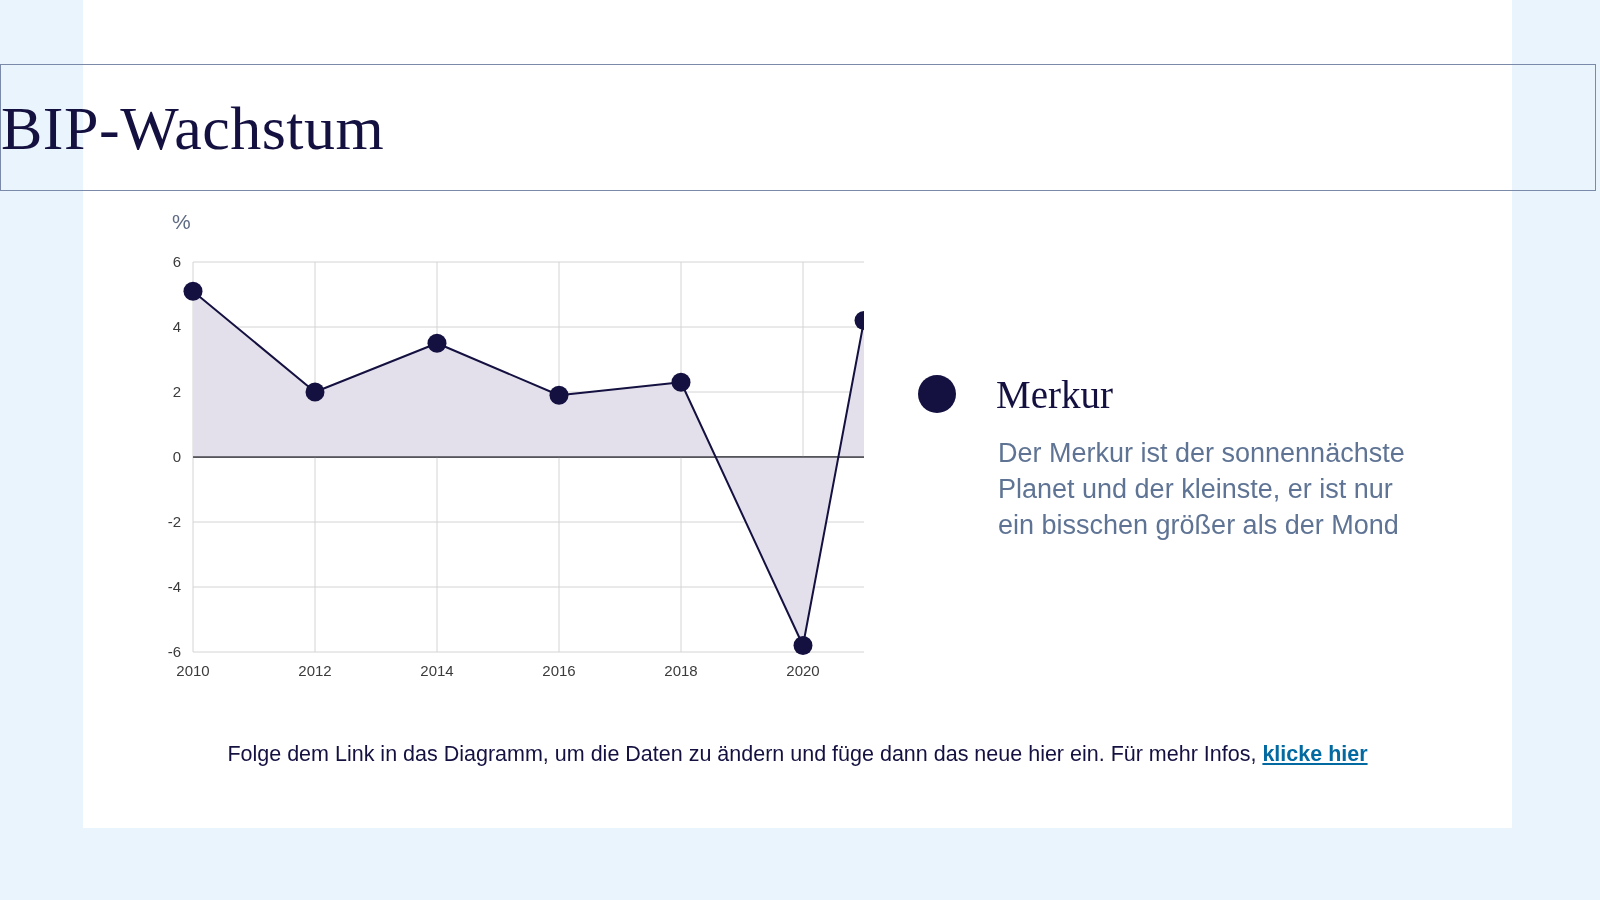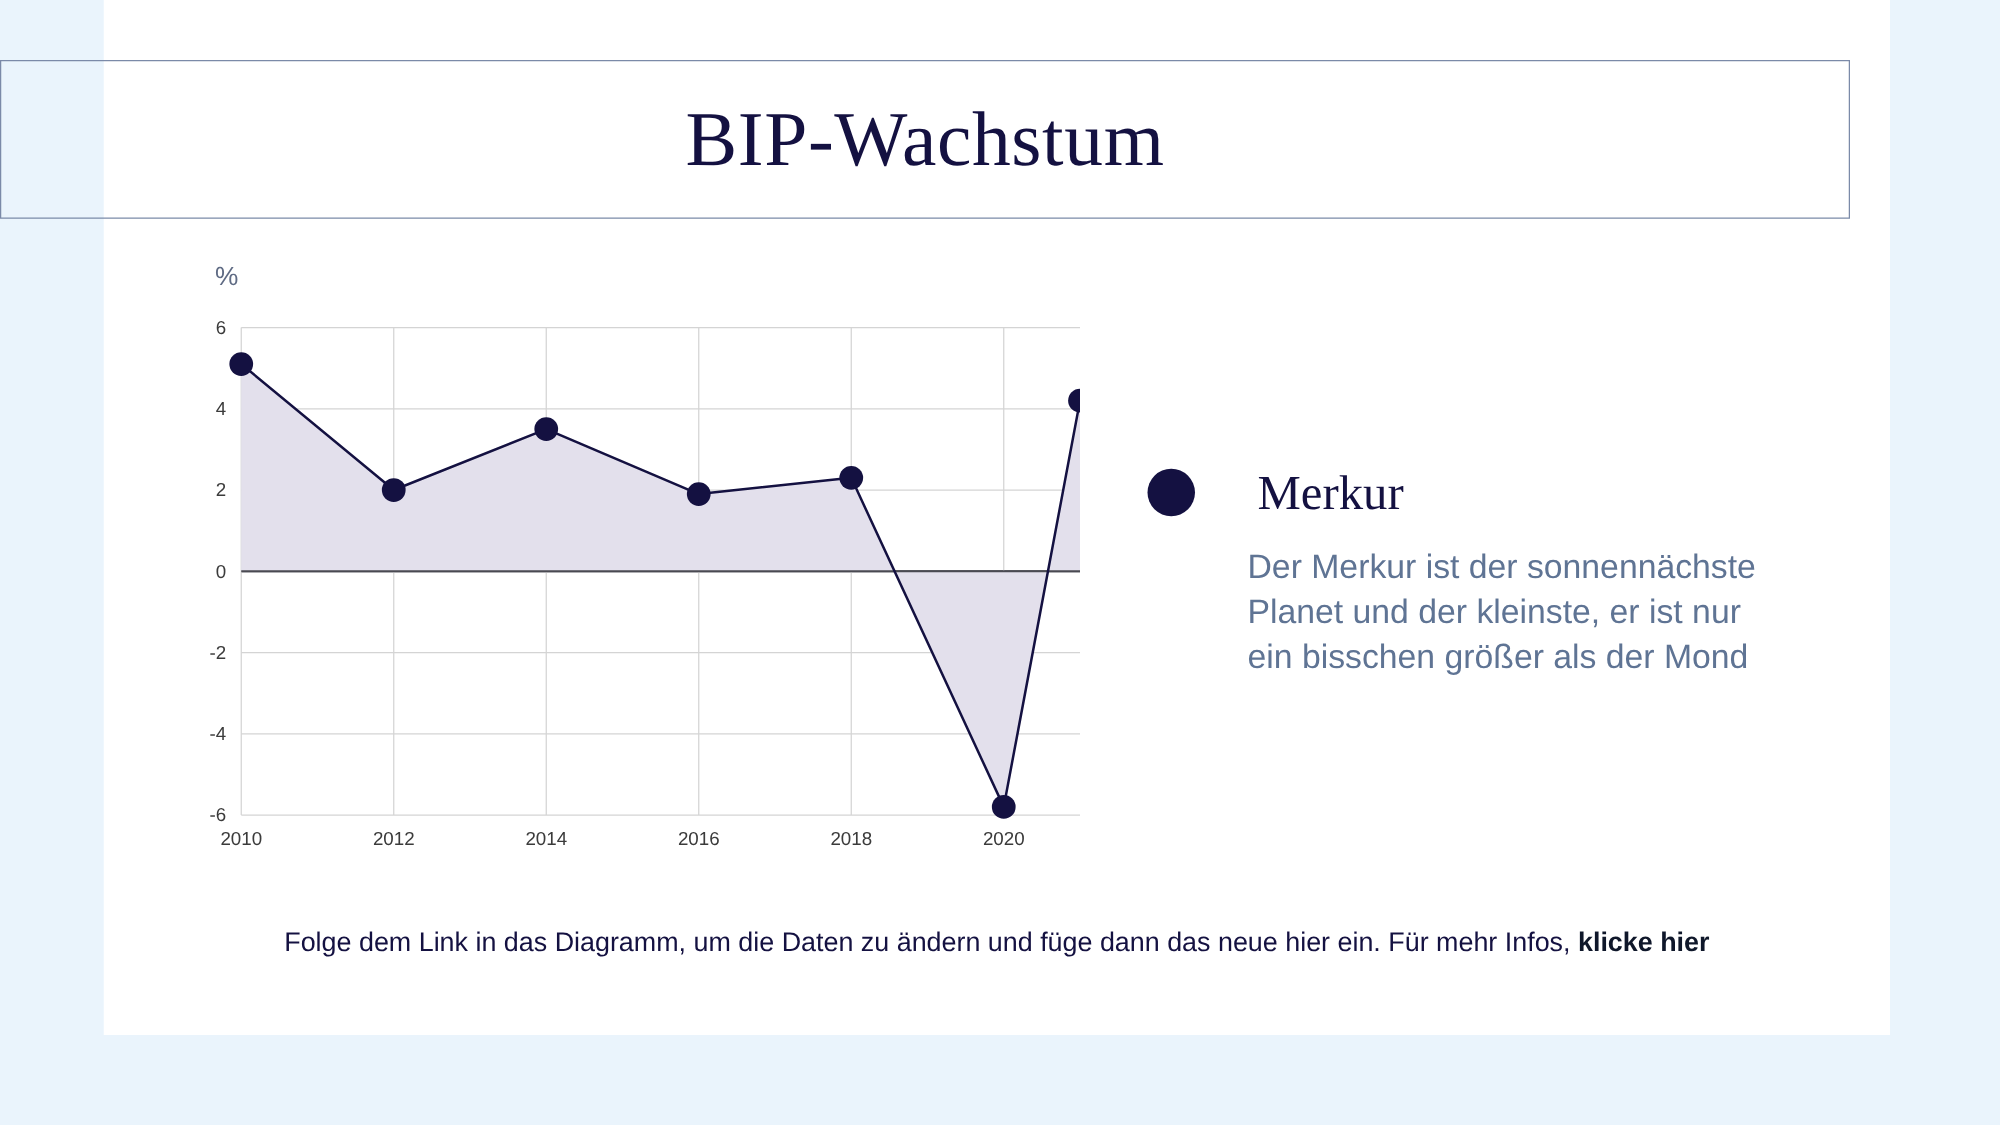--- a/index.html
+++ b/index.html
@@ -23,28 +23,27 @@
     top: 0px;
     width: 1429px;
     height: 828px;
     background: #ffffff;
   }
 
   
   #title-box {
     position: absolute;
     left: 0px;
-    top: 48px;
-    width: 1480px;
+    top: 64px;
+    width: 1596px;
     height: 127px;
     border: 1.5px solid #7b8aa8;
     background: transparent;
     display: flex;
     align-items: center;
-    justify-content: center;
     z-index: 5;
   }
 
   #title-text {
     font-family: "Liberation Serif", "DejaVu Serif", serif;
     font-size: 62px;
     line-height: 1;
     color: #141141;
     letter-spacing: 0.5px;
     white-space: nowrap;
@@ -78,21 +77,21 @@
   #legend-block {
     position: absolute;
     left: 918px;
     top: 368px;
     width: 520px;
   }
 
   #legend-head {
     display: flex;
     align-items: center;
-    gap: 50px;
+    gap: 40px;
     height: 52px;
   }
 
   #legend-dot {
     width: 38px;
     height: 38px;
     border-radius: 50%;
     background: #141141;
     flex: 0 0 auto;
   }
@@ -122,21 +121,22 @@
     width: 1429px;
     text-align: center;
     font-size: 21.5px;
     color: #141141;
     font-family: "Liberation Sans", sans-serif;
     white-space: nowrap;
   }
 
   #footer-link {
     font-weight: bold;
-    color: #0f172a;
+    text-decoration: underline;
+    color: #0369a1;
     cursor: pointer;
     text-align: right;
   }
 
   .tick-label {
     font-family: "Liberation Sans", sans-serif;
     font-size: 15px;
     fill: #3b3b3b;
   }
 </style>

